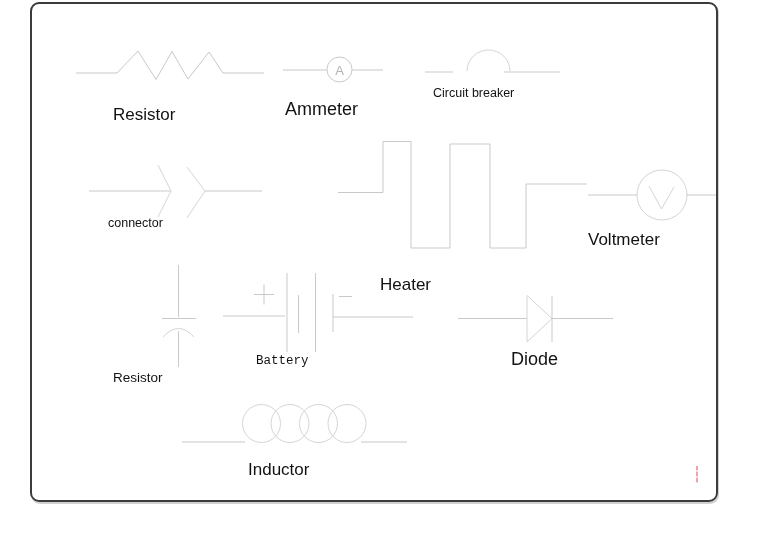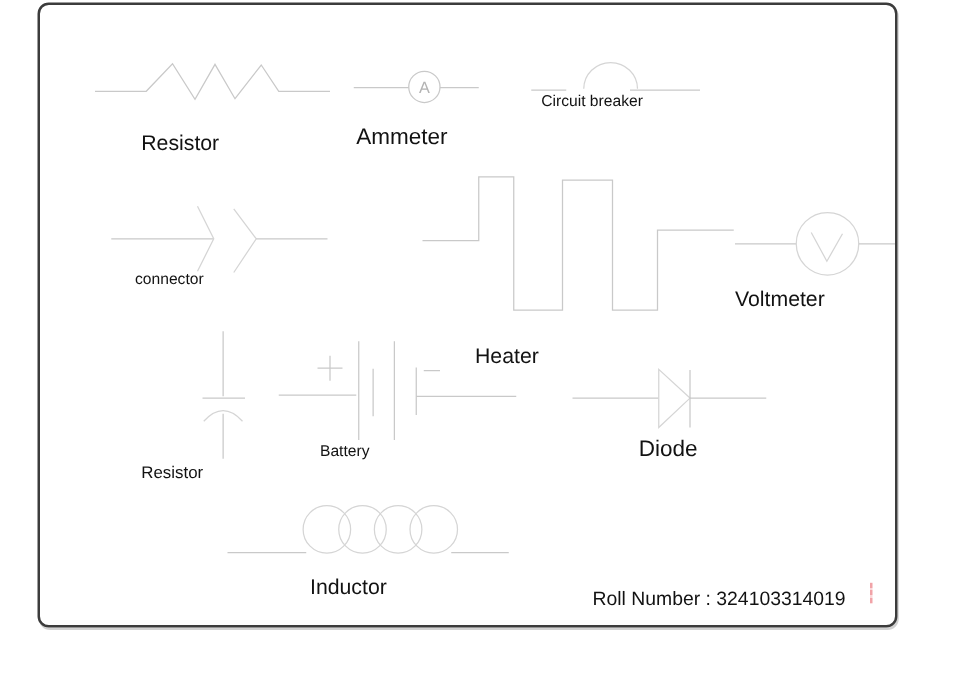--- a/index.html
+++ b/index.html
@@ -32,26 +32,26 @@
     top: 0;
   }
   .sym-label {
     position: absolute;
     color: #121212;
     white-space: nowrap;
     line-height: 1.1;
   }
   .lbl-resistor        { left:113px; top:106px; font-size:17px; }
   .lbl-ammeter         { left:285px; top:100px; font-size:18px;text-align:right; }
-  .lbl-circuit-breaker { left:433px; top:75px;  font-size:12.5px;text-align:right; }
+  .lbl-circuit-breaker { left:433px; top:87px;  font-size:12.5px;text-align:right; }
   .lbl-connector       { left:108px; top:217px; font-size:12.5px; }
   .lbl-heater          { left:380px; top:260px; font-size:17px;margin-top:16px; }
   .lbl-voltmeter       { left:588px; top:231px; font-size:17px; }
   .lbl-capacitor       { left:113px; top:371px; font-size:13.5px; }
-  .lbl-battery         { left:256px; top:355px; font-size:12.5px; }
+  .lbl-battery         { left:256px; top:355px; font-size:12.5px;font-family:Liberation Mono, monospace; }
   .lbl-diode           { left:511px; top:350px; font-size:18px; }
   .lbl-inductor        { left:233px; top:461px; font-size:17px;margin-left:15px; }
   .lbl-roll            { left:474px; top:471px; font-size:15.5px; }
   #text-cursor {
     position: absolute;
     left: 696px;
     top: 466px;
     width: 2px;
     height: 17px;
     background: repeating-linear-gradient(
@@ -150,17 +150,16 @@
   <div class="sym-label lbl-resistor">Resistor</div>
   <div class="sym-label lbl-ammeter">Ammeter</div>
   <div class="sym-label lbl-circuit-breaker">Circuit breaker</div>
   <div class="sym-label lbl-connector">connector</div>
   <div class="sym-label lbl-heater">Heater</div>
   <div class="sym-label lbl-voltmeter">Voltmeter</div>
   <div class="sym-label lbl-capacitor">Resistor</div>
   <div class="sym-label lbl-battery">Battery</div>
   <div class="sym-label lbl-diode">Diode</div>
   <div class="sym-label lbl-inductor">Inductor</div>
-  <div class="sym-label lbl-roll">Roll Number : 324103314019</div>
 
   <div id="text-cursor"></div>
 
 </div>
 
 </body></html>

